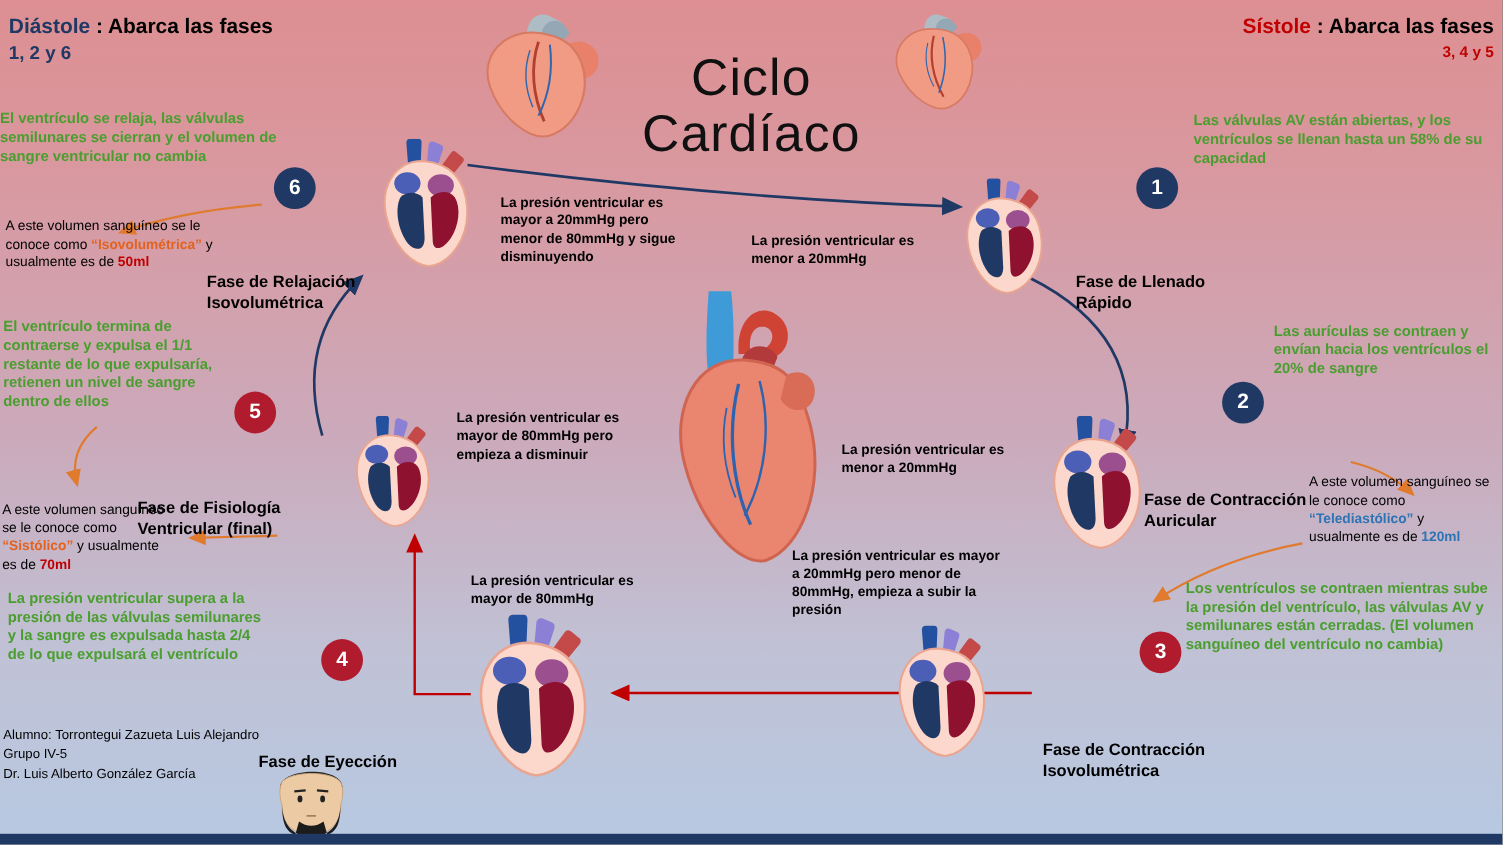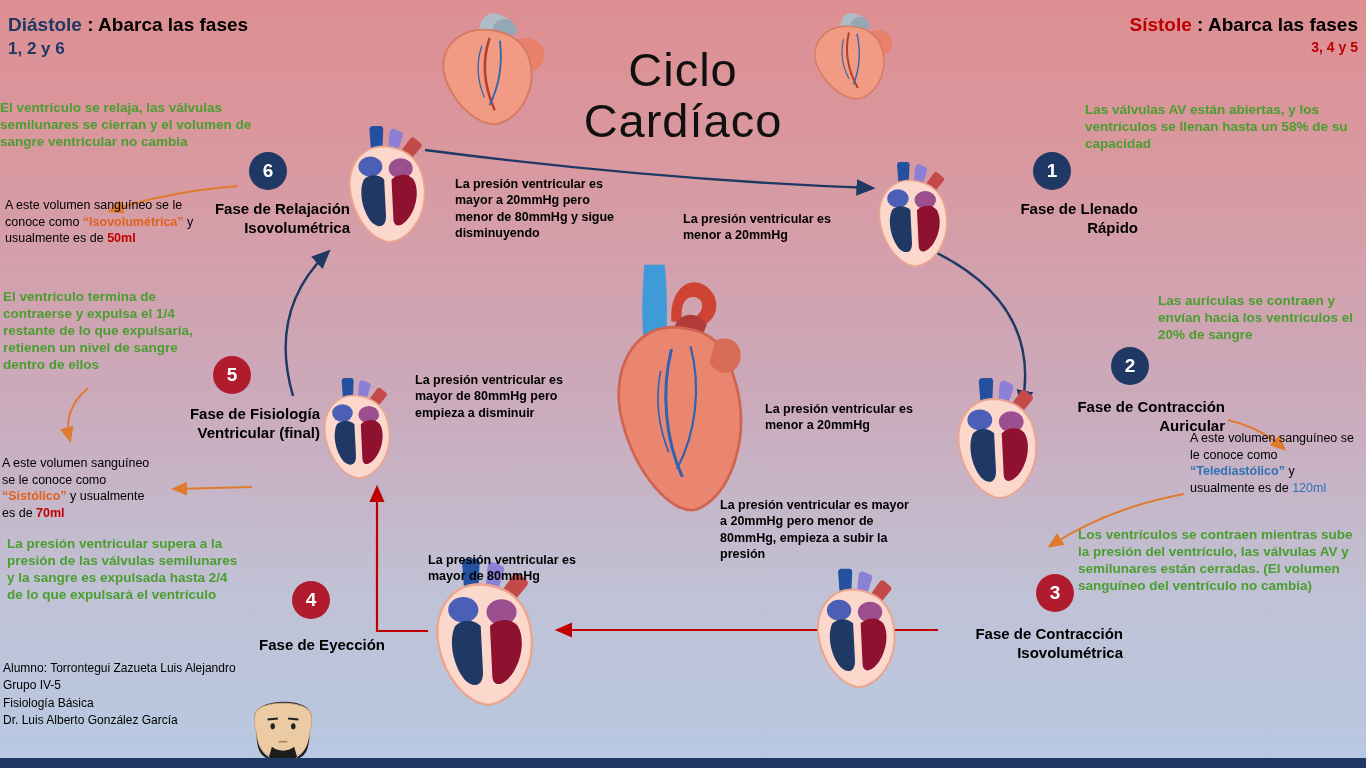--- a/index.html
+++ b/index.html
@@ -10,26 +10,26 @@
   }
   .abs{position:absolute;}
   .title{left:50%;transform:translateX(-50%);top:0;text-align:center;color:#101010;
          font-size:47px;line-height:1.08;letter-spacing:1px;z-index:5;margin-top:45px;}
   .hdr{font-size:19px;font-weight:700;line-height:1.35;z-index:5;}
   .hdr .black{color:#000;font-weight:700;}
   .navy-txt{color:#1f3864;}
   .red-txt{color:#c00000;}
   .green-note{color:#4a9e2f;font-weight:700;font-size:13.5px;line-height:1.25;z-index:5;}
   .pressure-note{font-weight:700;font-size:12.5px;color:#000;line-height:1.3;z-index:5;}
-  .phase-name{font-weight:700;font-size:15px;color:#000;text-align:right;line-height:1.25;z-index:5;}
+  .phase-name{font-weight:700;font-size:15px;color:#000;text-align:left;line-height:1.25;z-index:5;margin-top:48px;}
   .vol-note{font-size:12.5px;color:#000;line-height:1.32;z-index:5;}
   .vol-note .term-warm{color:#e2621f;font-weight:700;}
   .vol-note .term-blue{color:#2e74b5;font-weight:700;}
   .vol-note .val-red{color:#c00000;font-weight:700;}
-  .vol-note .val-blue{color:#2e74b5;font-weight:400;}
+  .vol-note .val-blue{color:#2e74b5;font-weight:700;}
   .num-badge{width:38px;height:38px;border-radius:50%;color:#fff;font-weight:700;font-size:19px;
              display:flex;align-items:center;justify-content:center;z-index:6;}
   .navy-bg{background:#1f3864;}
   .red-bg{background:#b01c2e;}
   .credits{font-size:12px;color:#000;line-height:1.45;z-index:5;}
   .arrows{left:0;top:0;width:1366px;height:768px;z-index:2;pointer-events:none;}
   .heart{z-index:3;}
   .bottom-bar{left:0;top:758px;width:1366px;height:10px;background:#1f3864;z-index:7;}
   .defs-holder{position:absolute;width:0;height:0;overflow:hidden;}
 </style>
@@ -167,45 +167,44 @@
   <div class="abs phase-name" style="left:948px;top:625px;width:175px;">Fase de Contracción Isovolumétrica</div>
   <div class="abs phase-name" style="left:235px;top:636px;width:150px;">Fase de Eyección</div>
   <div class="abs phase-name" style="left:125px;top:405px;width:195px;">Fase de Fisiología Ventricular (final)</div>
   <div class="abs phase-name" style="left:188px;top:200px;width:162px;">Fase de Relajación Isovolumétrica</div>
 
   <div class="abs green-note" style="left:0px;top:100px;width:262px;">El ventrículo se relaja, las válvulas semilunares se cierran y el volumen de sangre ventricular no cambia</div>
   <div class="abs green-note" style="left:1085px;top:102px;width:276px;">Las válvulas AV están abiertas, y los ventrículos se llenan hasta un 58% de su capacidad</div>
   <div class="abs green-note" style="left:1158px;top:293px;width:205px;">Las aurículas se contraen y envían hacia los ventrículos el 20% de sangre</div>
   <div class="abs green-note" style="left:1078px;top:527px;width:285px;">Los ventrículos se contraen mientras sube la presión del ventrículo, las válvulas AV y semilunares están cerradas. (El volumen sanguíneo del ventrículo no cambia)</div>
   <div class="abs green-note" style="left:7px;top:536px;width:232px;">La presión ventricular supera a la presión de las válvulas semilunares y la sangre es expulsada hasta 2/4 de lo que expulsará el ventrículo</div>
-  <div class="abs green-note" style="left:3px;top:289px;width:190px;">El ventrículo termina de contraerse y expulsa el 1/4 restante de lo que expulsaría, retienen un nivel de sangre dentro de ellos</div>
+  <div class="abs green-note" style="left:3px;top:289px;width:190px;">El ventrículo termina de contraerse y expulsa el 1/1 restante de lo que expulsaría, retienen un nivel de sangre dentro de ellos</div>
 
   <div class="abs pressure-note" style="left:455px;top:176px;width:165px;">La presión ventricular es mayor a 20mmHg pero menor de 80mmHg y sigue disminuyendo</div>
   <div class="abs pressure-note" style="left:683px;top:211px;width:150px;">La presión ventricular es menor a 20mmHg</div>
   <div class="abs pressure-note" style="left:765px;top:401px;width:150px;">La presión ventricular es menor a 20mmHg</div>
   <div class="abs pressure-note" style="left:720px;top:497px;width:190px;">La presión ventricular es mayor a 20mmHg pero menor de 80mmHg, empieza a subir la presión</div>
-  <div class="abs pressure-note" style="left:428px;top:520px;width:175px;margin-top:32px;">La presión ventricular es mayor de 80mmHg</div>
+  <div class="abs pressure-note" style="left:428px;top:520px;width:175px;">La presión ventricular es mayor de 80mmHg</div>
   <div class="abs pressure-note" style="left:415px;top:372px;width:175px;">La presión ventricular es mayor de 80mmHg pero empieza a disminuir</div>
 
   <div class="abs vol-note" style="left:5px;top:197px;width:196px;">
     <span>A este volumen sanguíneo se le conoce como </span><span class="term-warm">“Isovolumétrica”</span><span> y usualmente es de </span><span class="val-red">50ml</span>
   </div>
 
   <div class="abs vol-note" style="left:1190px;top:430px;width:172px;">
     <span>A este volumen sanguíneo se le conoce como </span><span class="term-blue">“Telediastólico”</span><span> y usualmente es de </span><span class="val-blue">120ml</span>
   </div>
 
   <div class="abs vol-note" style="left:2px;top:455px;width:158px;">
     <span>A este volumen sanguíneo se le conoce como </span><span class="term-warm">“Sistólico”</span><span> y usualmente es de </span><span class="val-red">70ml</span>
   </div>
 
   <div class="abs credits" style="left:3px;top:660px;width:250px;">
     <div>Alumno: Torrontegui Zazueta Luis Alejandro</div>
     <div>Grupo IV-5</div>
-    <div>Fisiología Básica</div>
     <div>Dr. Luis Alberto González García</div>
   </div>
   <svg class="abs heart" style="left:243px;top:692px;width:80px;height:72px;">
       <use href="#face-avatar"></use>
     </svg>
 
   <div class="abs bottom-bar"></div>
 
 </div>
 

